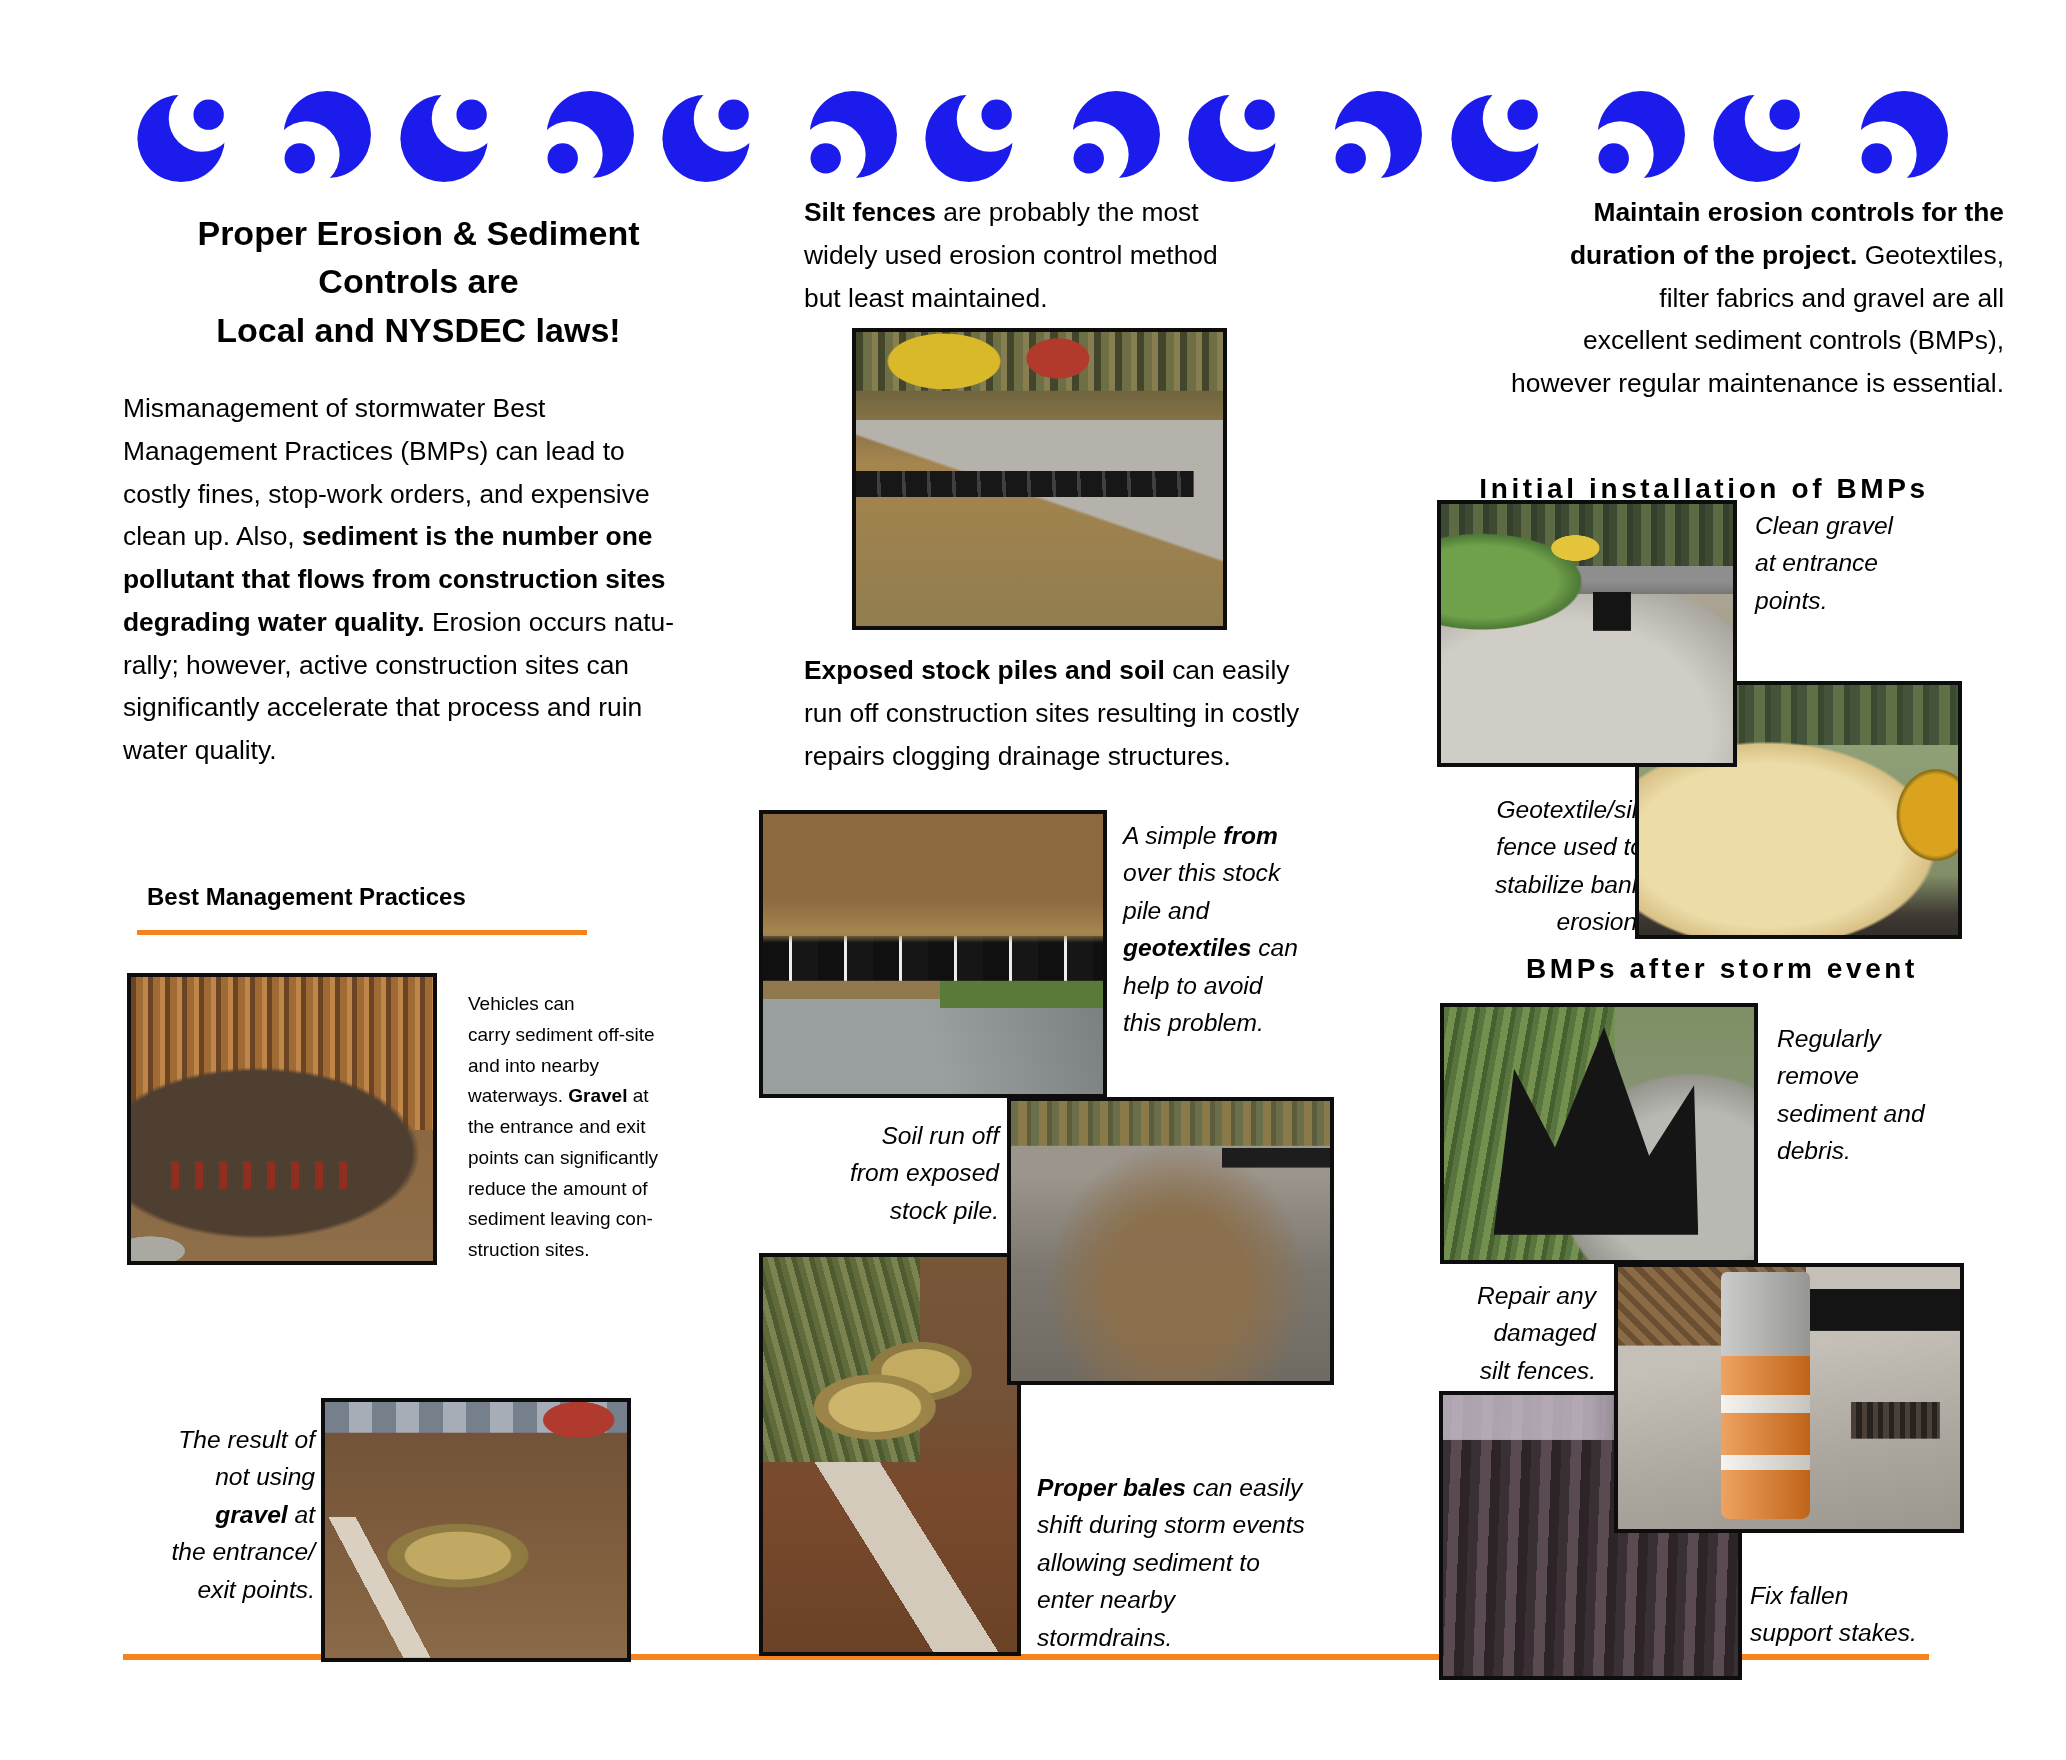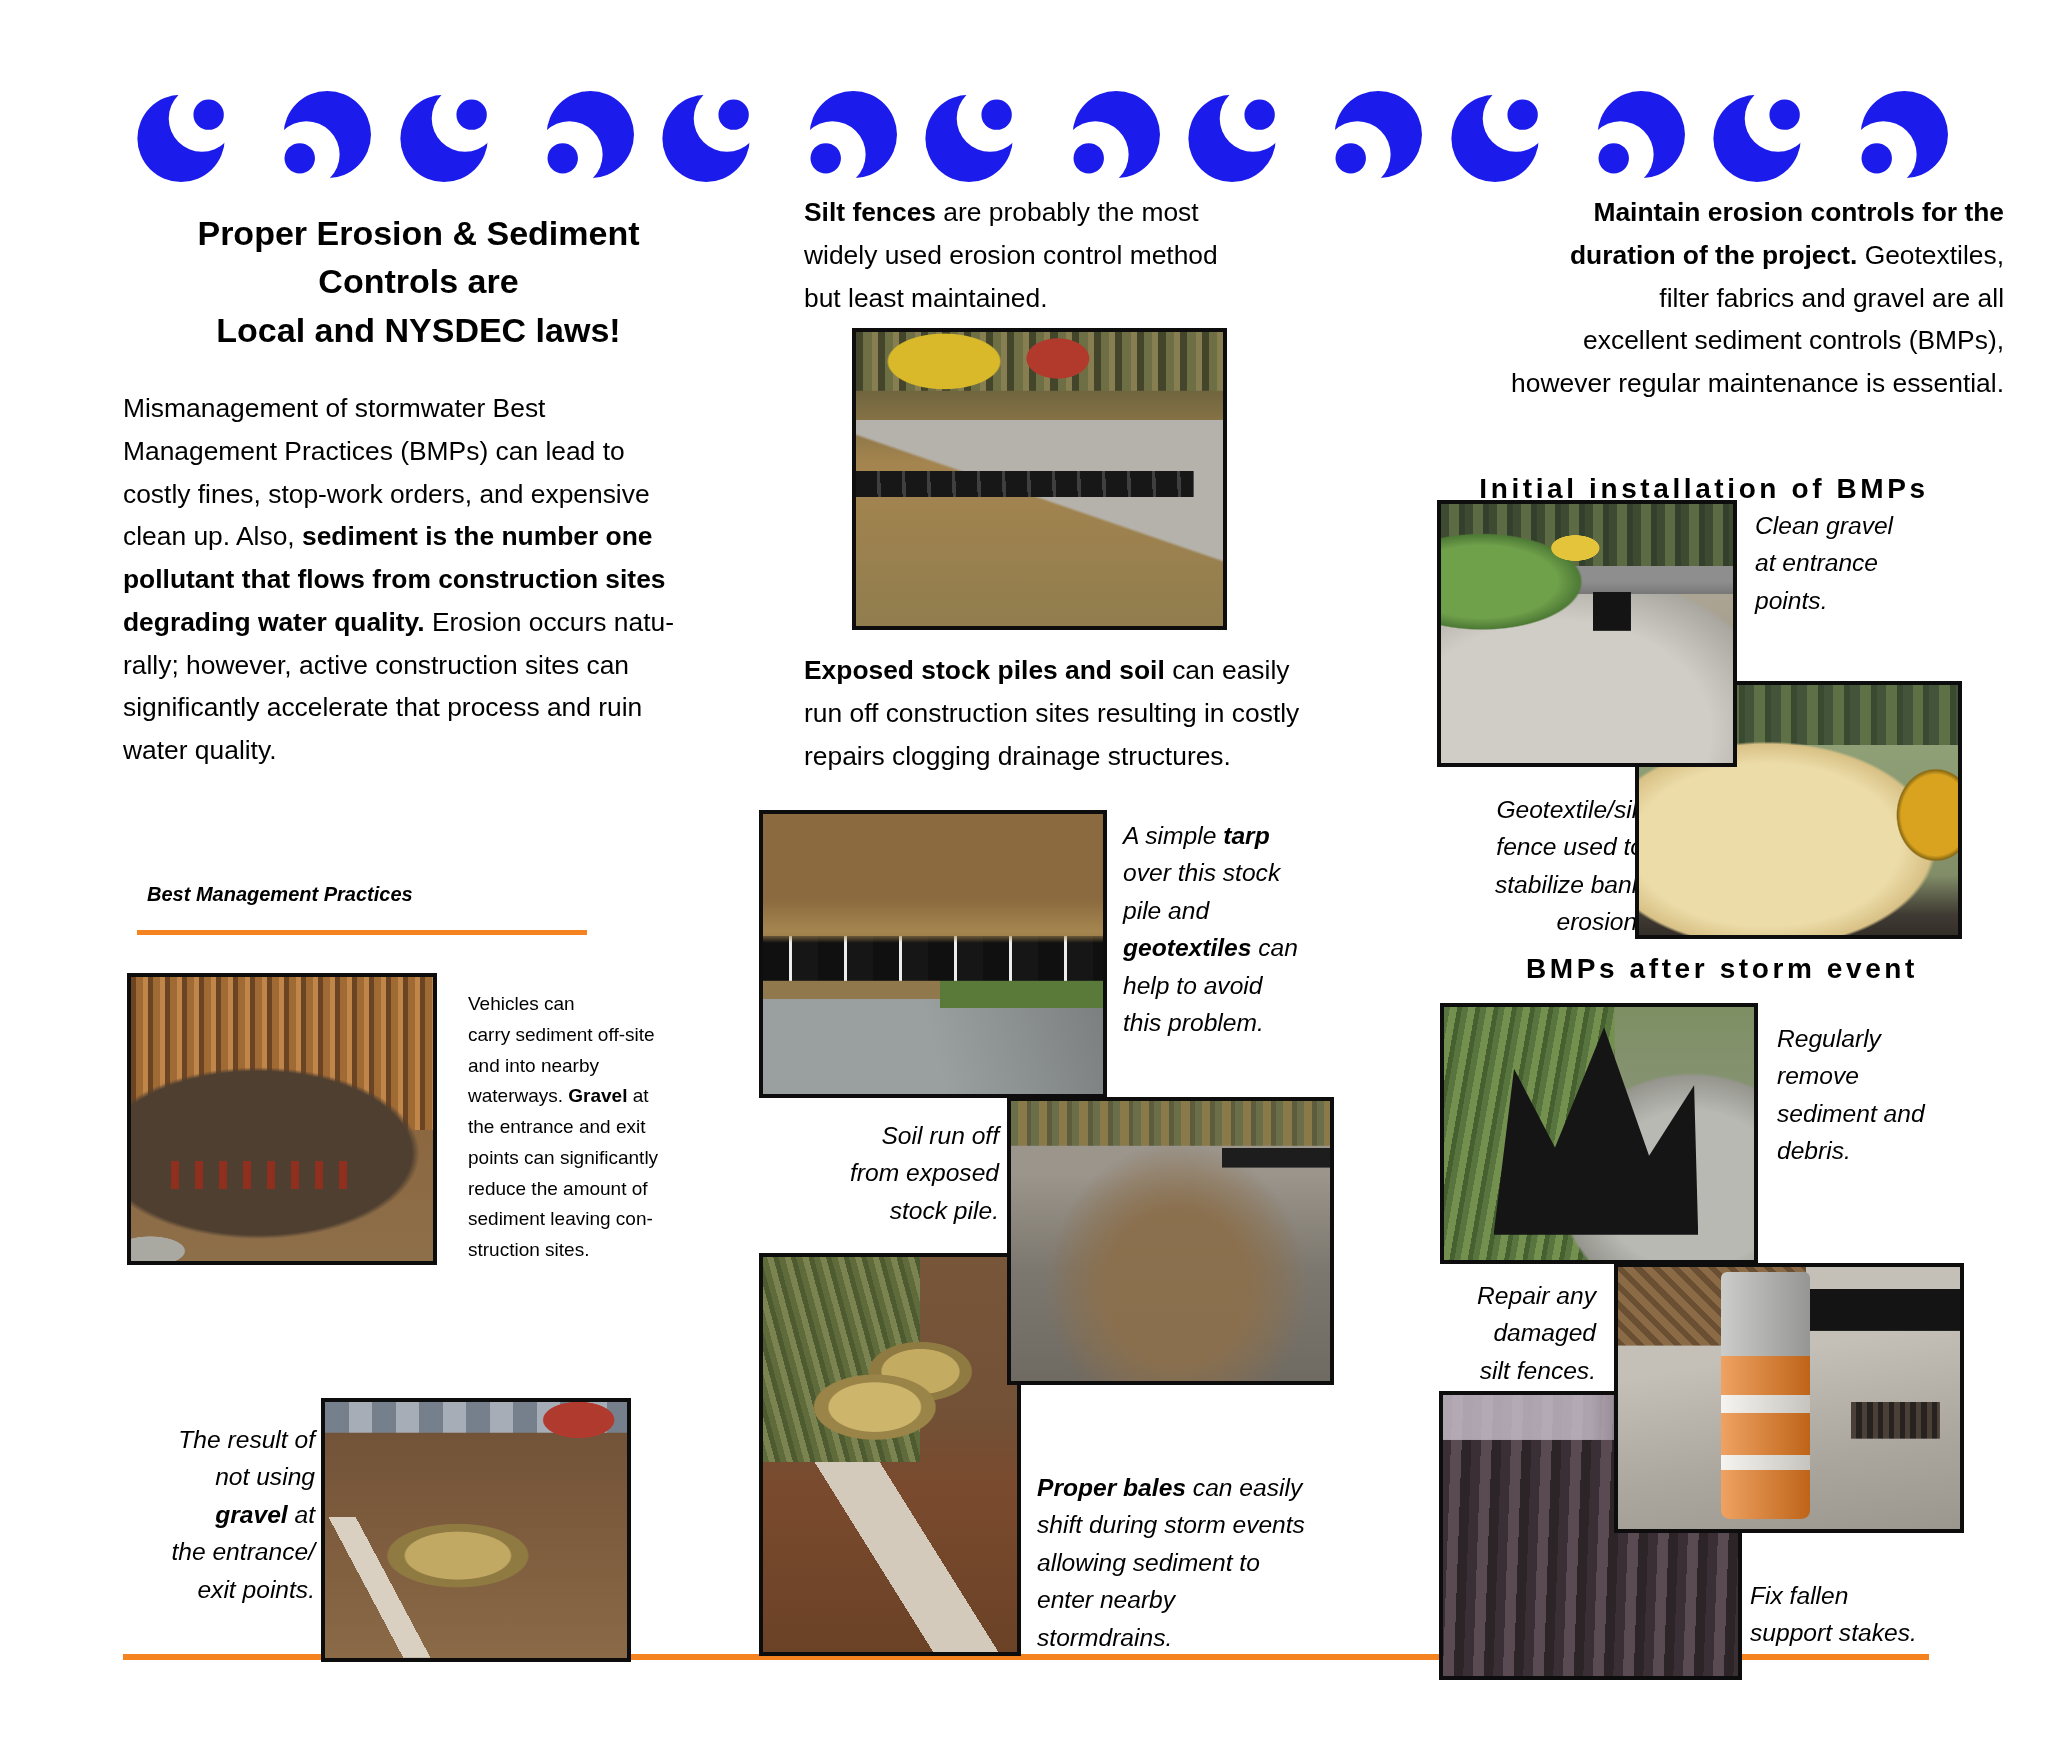--- a/index.html
+++ b/index.html
@@ -14,21 +14,21 @@
   .swirl svg{width:100%; height:100%; display:block;}
   .swirl:nth-child(even) svg{transform:rotate(180deg);}
   
   .pre{white-space:pre-line;}
   .b{font-weight:bold;margin-top:16px;}
   .title{font-size:34px; font-weight:bold; text-align:center; line-height:1.42;}
   .body-text{font-size:26.4px; line-height:1.62;}
   .cap{font-size:24.6px; line-height:1.52; font-style:italic;}
   .cap-roman{font-size:19px; line-height:1.62; font-style:normal;}
   .right-al{text-align:right;}
-  .heading{font-size:20px; font-weight:bold;font-style:italic;}
+  .heading{font-size:24px; font-weight:bold;}
   .heading-sp{font-size:28px; font-weight:bold; letter-spacing:3.6px; text-align:center;}
   .rule{background:#f5831f; z-index:1;}
   
   .photo{border:4.2px solid #0d0d0d; box-sizing:border-box; z-index:2; background-repeat:no-repeat;}
   #photo-vehicles{
     background-image:
       radial-gradient(ellipse 45% 30% at 14% 88%, #a9a9a2 0 56%, rgba(0,0,0,0) 58%),
       repeating-linear-gradient(90deg, rgba(150,45,28,.9) 0 8.4px, rgba(0,0,0,0) 8.4px 24px),
       radial-gradient(ellipse 85% 48% at 42% 62%, #4f3f30 0 60%, rgba(0,0,0,0) 63%),
       repeating-linear-gradient(90deg, #6b4423 0 4.8px, #a06a35 4.8px 12px, #c08548 12px 17px),
@@ -295,21 +295,21 @@
 but least maintained.</span></div>
 
   <div id="photo-silt-fence-road" class="abs photo" style="left:852px; top:328px; width:375px; height:302px;"></div>
 
   <div class="abs body-text pre" style="left:804px; top:649px; width:606px;"><span class="b">Exposed stock piles and soil</span><span> can easily
 run off construction sites resulting in costly
 repairs clogging drainage structures.</span></div>
 
   <div id="photo-tarp-stockpile" class="abs photo" style="left:759px; top:810px; width:348px; height:288px;"></div>
 
-  <div class="abs cap pre" style="left:1123px; top:817px; width:234px;"><span>A simple </span><span class="b">tarp</span><span>
+  <div class="abs cap pre" style="left:1123px; top:817px; width:234px;"><span>A simple </span><span class="b">from</span><span>
 over this stock
 pile and
 </span><span class="b">geotextiles</span><span> can
 help to avoid
 this problem.</span></div>
 
   <div class="abs cap right-al pre" style="left:798px; top:1117px; width:201px;"><span>Soil run off
 from exposed
 stock pile.</span></div>
 

